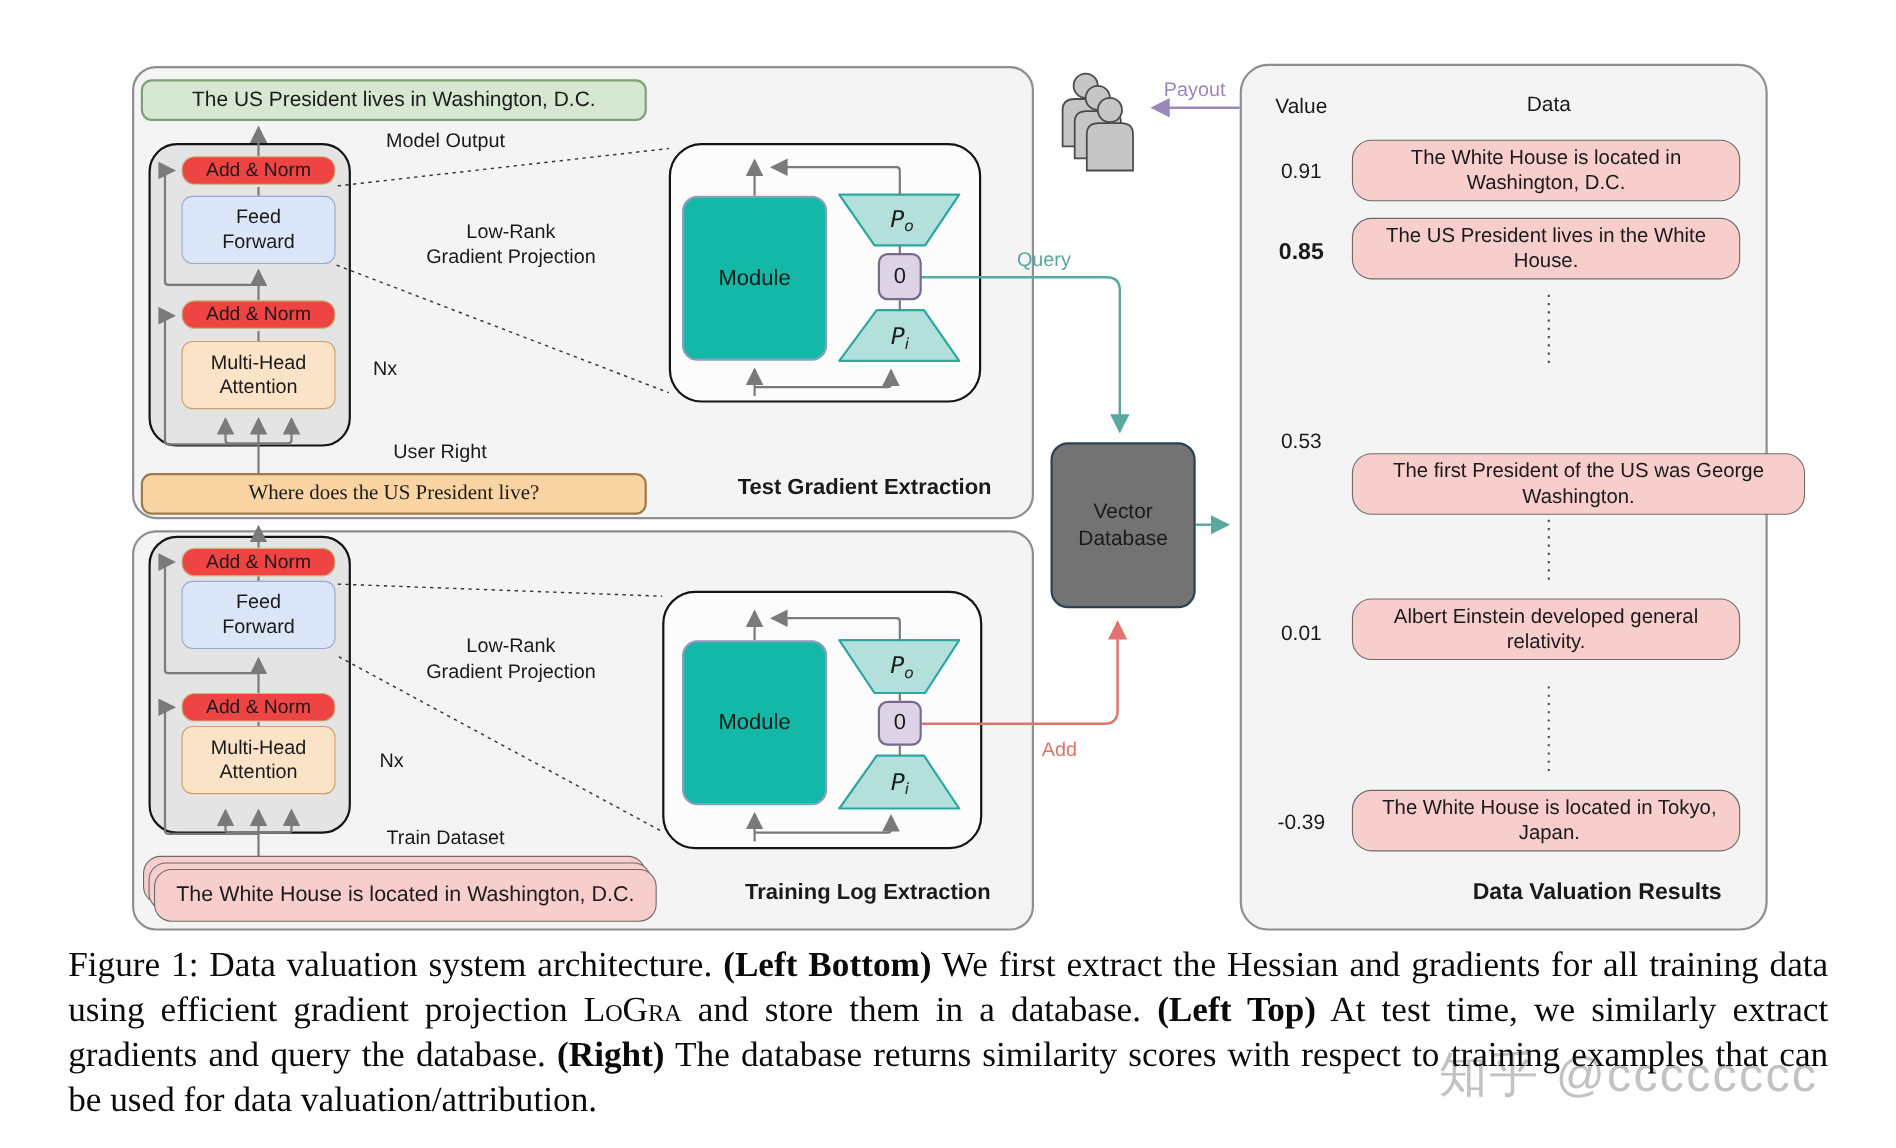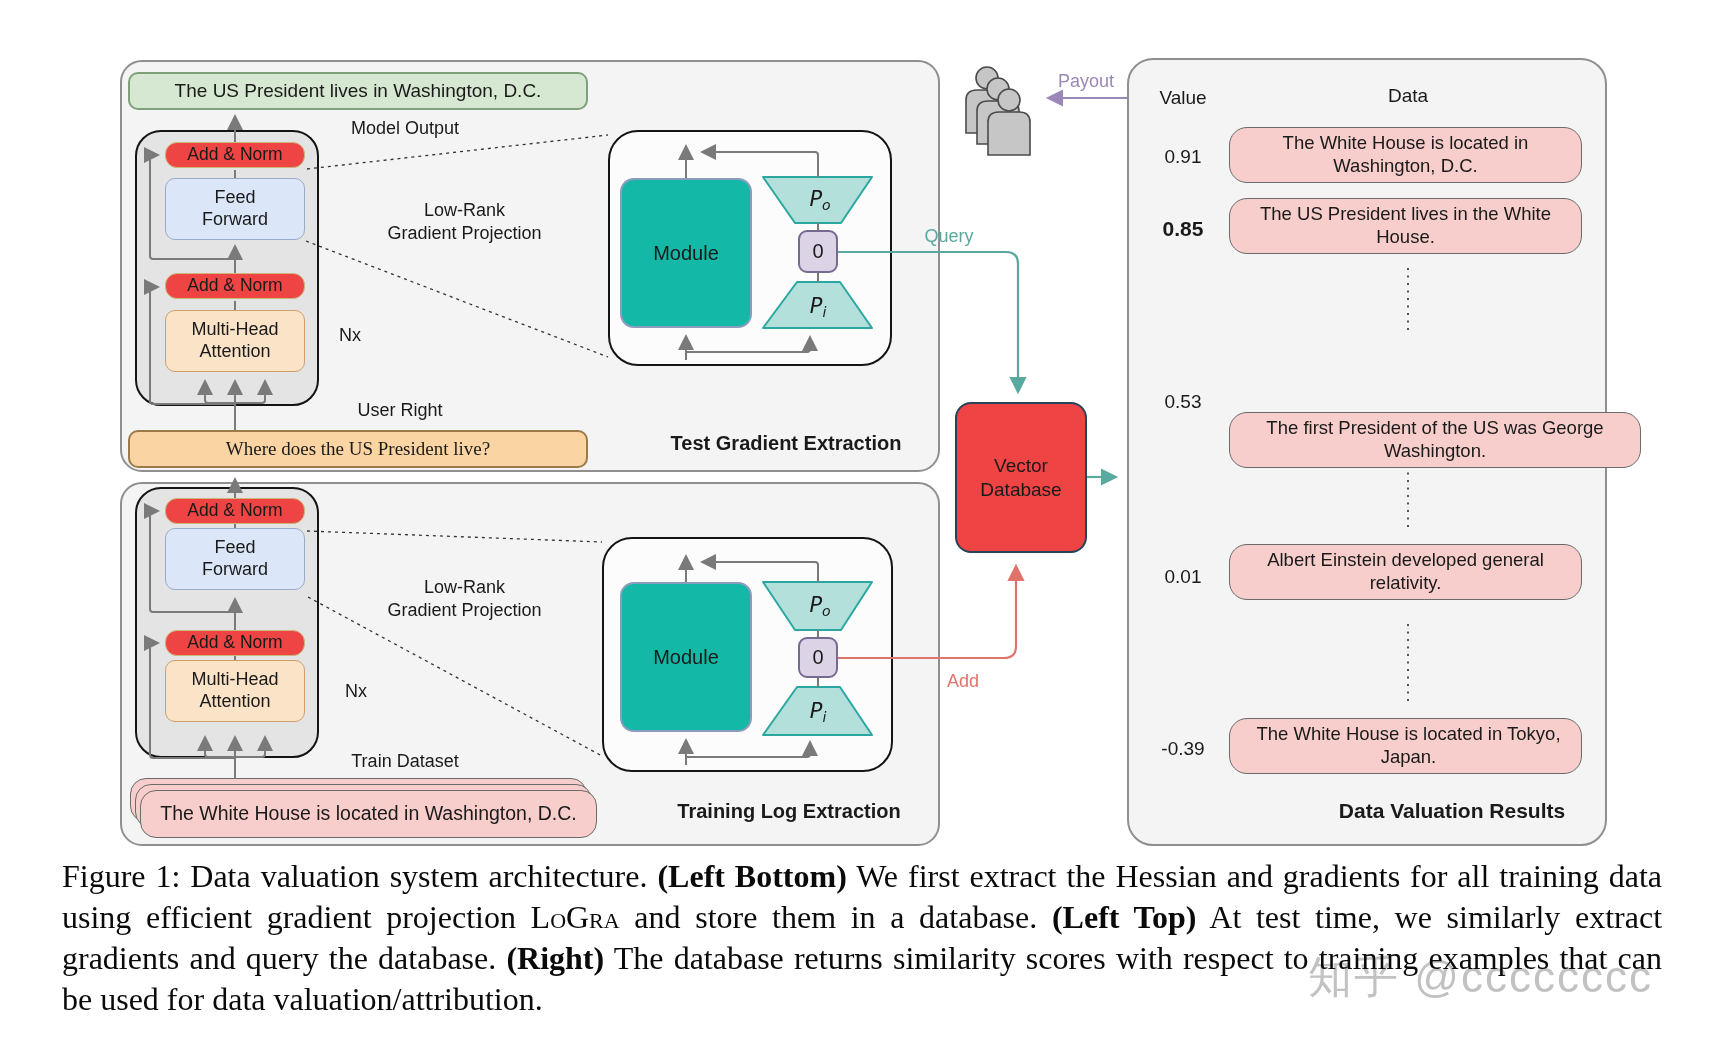--- a/index.html
+++ b/index.html
@@ -15,21 +15,21 @@
   svg.overlay{position:absolute;left:0;top:0;z-index:2;pointer-events:none;}
   .green{background:#d7e8d2;border:2px solid #7fa07a;border-radius:10px;font-size:19px;}
   .yellow{background:#ef4444;border:1.8px solid #c9b87a;border-radius:12px;font-size:17.5px;}
   .blue{background:#dbe7f8;border:1.8px solid #97abcc;border-radius:10px;font-size:18px;}
   .peach{background:#fbe3c7;border:1.8px solid #cf9f6a;border-radius:10px;font-size:18px;}
   .orange{background:#fad4a2;border:2px solid #9c7a4a;border-radius:10px;font-size:19px;font-family:Liberation Serif, serif;}
   .moduleb{background:#14b8a6;border:2px solid #8a9dbf;border-radius:14px;font-size:20px;}
   .zerob{background:#dcd3e6;border:2px solid #776a91;border-radius:9px;font-size:20px;}
   .pink{background:#f7cecb;border:1.8px solid #6b6b6b;border-radius:16px;font-size:19.5px;}
   .pinkr{background:#f7cecb;border:1.8px solid #6b6b6b;border-radius:18px;font-size:18.5px;padding:2px 14px;}
-  .vdb{background:#ef4444;border:2px solid #26435a;border-radius:16px;font-size:19px;}
+  .vdb{background:#737373;border:2px solid #26435a;border-radius:16px;font-size:19px;}
   .plbl{font-style:italic;font-size:21px;font-family:"DejaVu Sans",sans-serif;}
   .plbl .sub{font-size:14px;vertical-align:-4px;}
   .caption{font-family:"Liberation Serif","DejaVu Serif",serif;font-size:32px;
            line-height:41px;text-align:justify;color:#0a0a0a;z-index:4;}
   .caption .smallcaps{font-variant:small-caps;}
   .watermark{font-size:44px;color:#c2c2c2;z-index:3;white-space:nowrap;letter-spacing:2px;}
 </style>
 </head>
 <body>
 

